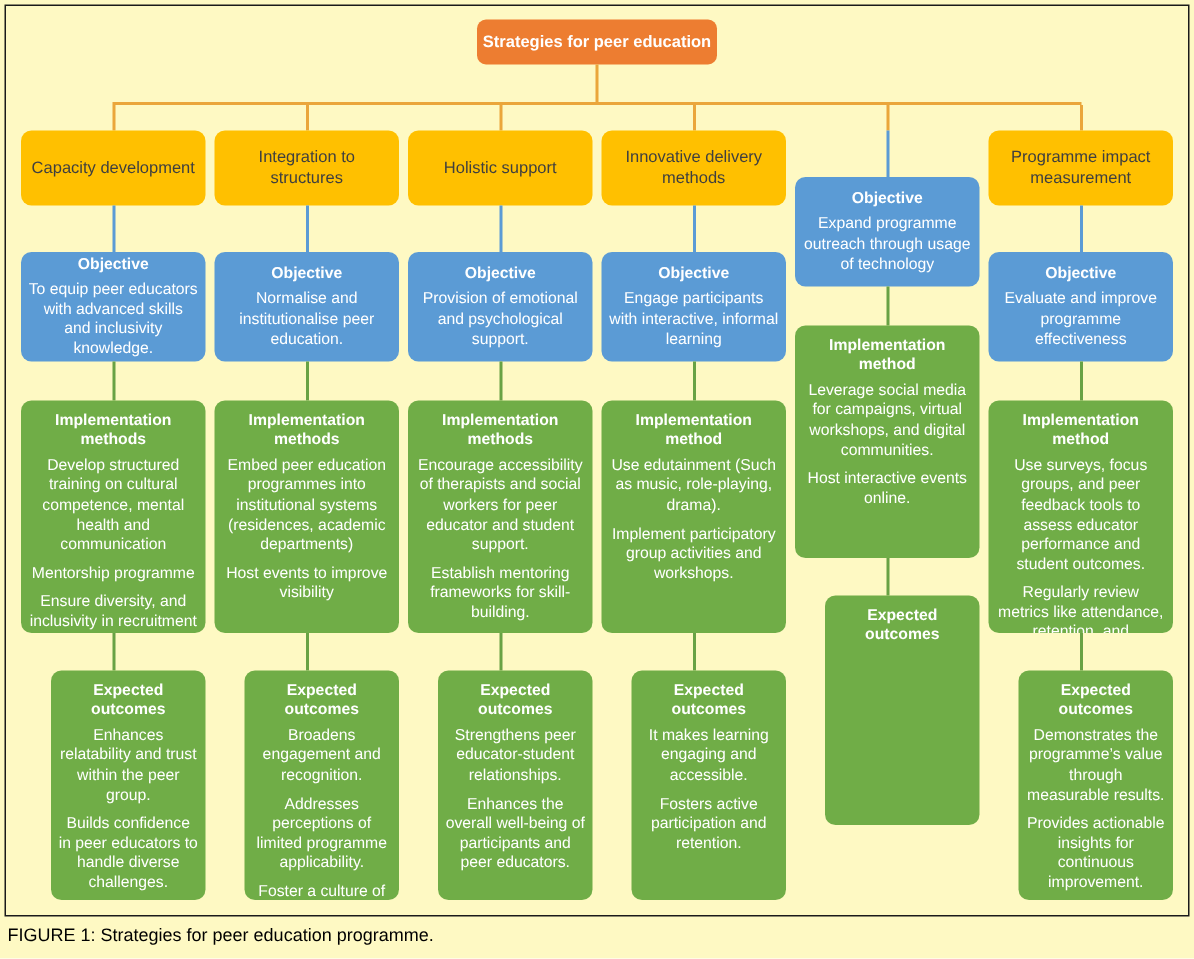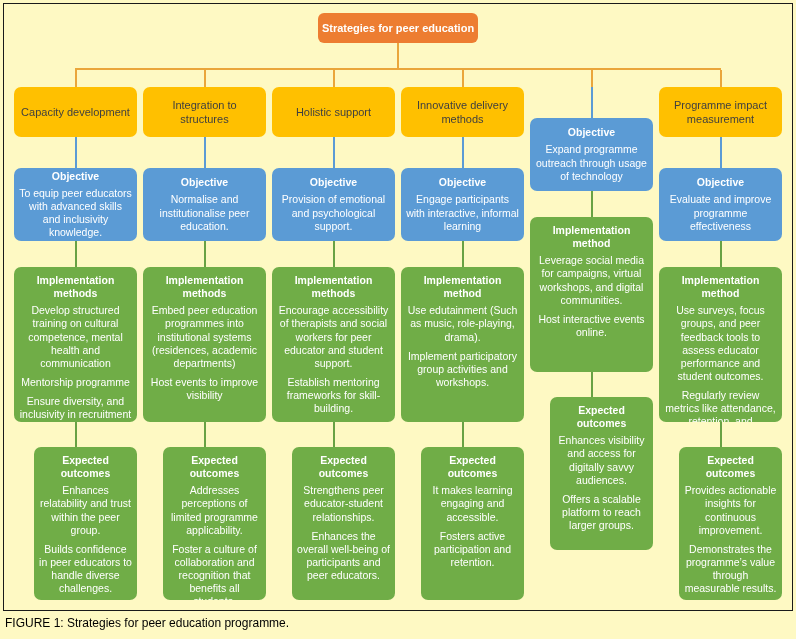--- a/index.html
+++ b/index.html
@@ -132,20 +132,21 @@
       <div class="box-title">Implementation methods</div>
       <div class="box-paras">
               <p>Embed peer education programmes into institutional systems (residences, academic departments)</p>
               <p>Host events to improve visibility</p>
             </div>
     </div>
     <div class="vline green-line outcome-line"></div>
     <div class="box green-box outcome-box">
       <div class="box-title">Expected outcomes</div>
       <div class="box-paras">
+              <p>Broadens engagement and recognition.</p>
               <p>Addresses perceptions of limited programme applicability.</p>
               <p>Foster a culture of collaboration and recognition that benefits all students.</p>
             </div>
     </div>
   </div>
 
   <div class="column">
     <div class="stub"></div>
     <div class="box header-box">
       <span>Holistic support</span>
@@ -212,24 +213,20 @@
     <div class="box green-box impl-box">
       <div class="box-title">Implementation method</div>
       <div class="box-paras">
               <p>Leverage social media for campaigns, virtual workshops, and digital communities.</p>
               <p>Host interactive events online.</p>
             </div>
     </div>
     <div class="vline green-line outcome-line"></div>
     <div class="box green-box outcome-box">
       <div class="box-title">Expected outcomes</div>
-      <div class="box-paras">
-              <p>Enhances visibility and access for digitally savvy audiences.</p>
-              <p>Offers a scalable platform to reach larger groups.</p>
-            </div>
     </div>
   </div>
 
   <div class="column">
     <div class="stub"></div>
     <div class="box header-box">
       <span>Programme impact measurement</span>
     </div>
     <div class="vline blue-line"></div>
     <div class="box objective-box">
@@ -241,21 +238,21 @@
       <div class="box-title">Implementation method</div>
       <div class="box-paras">
               <p>Use surveys, focus groups, and peer feedback tools to assess educator performance and student outcomes.</p>
               <p>Regularly review metrics like attendance, retention, and participant satisfaction.</p>
             </div>
     </div>
     <div class="vline green-line outcome-line"></div>
     <div class="box green-box outcome-box">
       <div class="box-title">Expected outcomes</div>
       <div class="box-paras">
+              <p>Demonstrates the programme’s value through measurable results.</p>
               <p>Provides actionable insights for continuous improvement.</p>
-              <p>Demonstrates the programme’s value through measurable results.</p>
             </div>
     </div>
   </div>
 </div>
   </div>
   <div class="caption">FIGURE 1: Strategies for peer education programme.</div>
 </div>
 
 </body></html>

